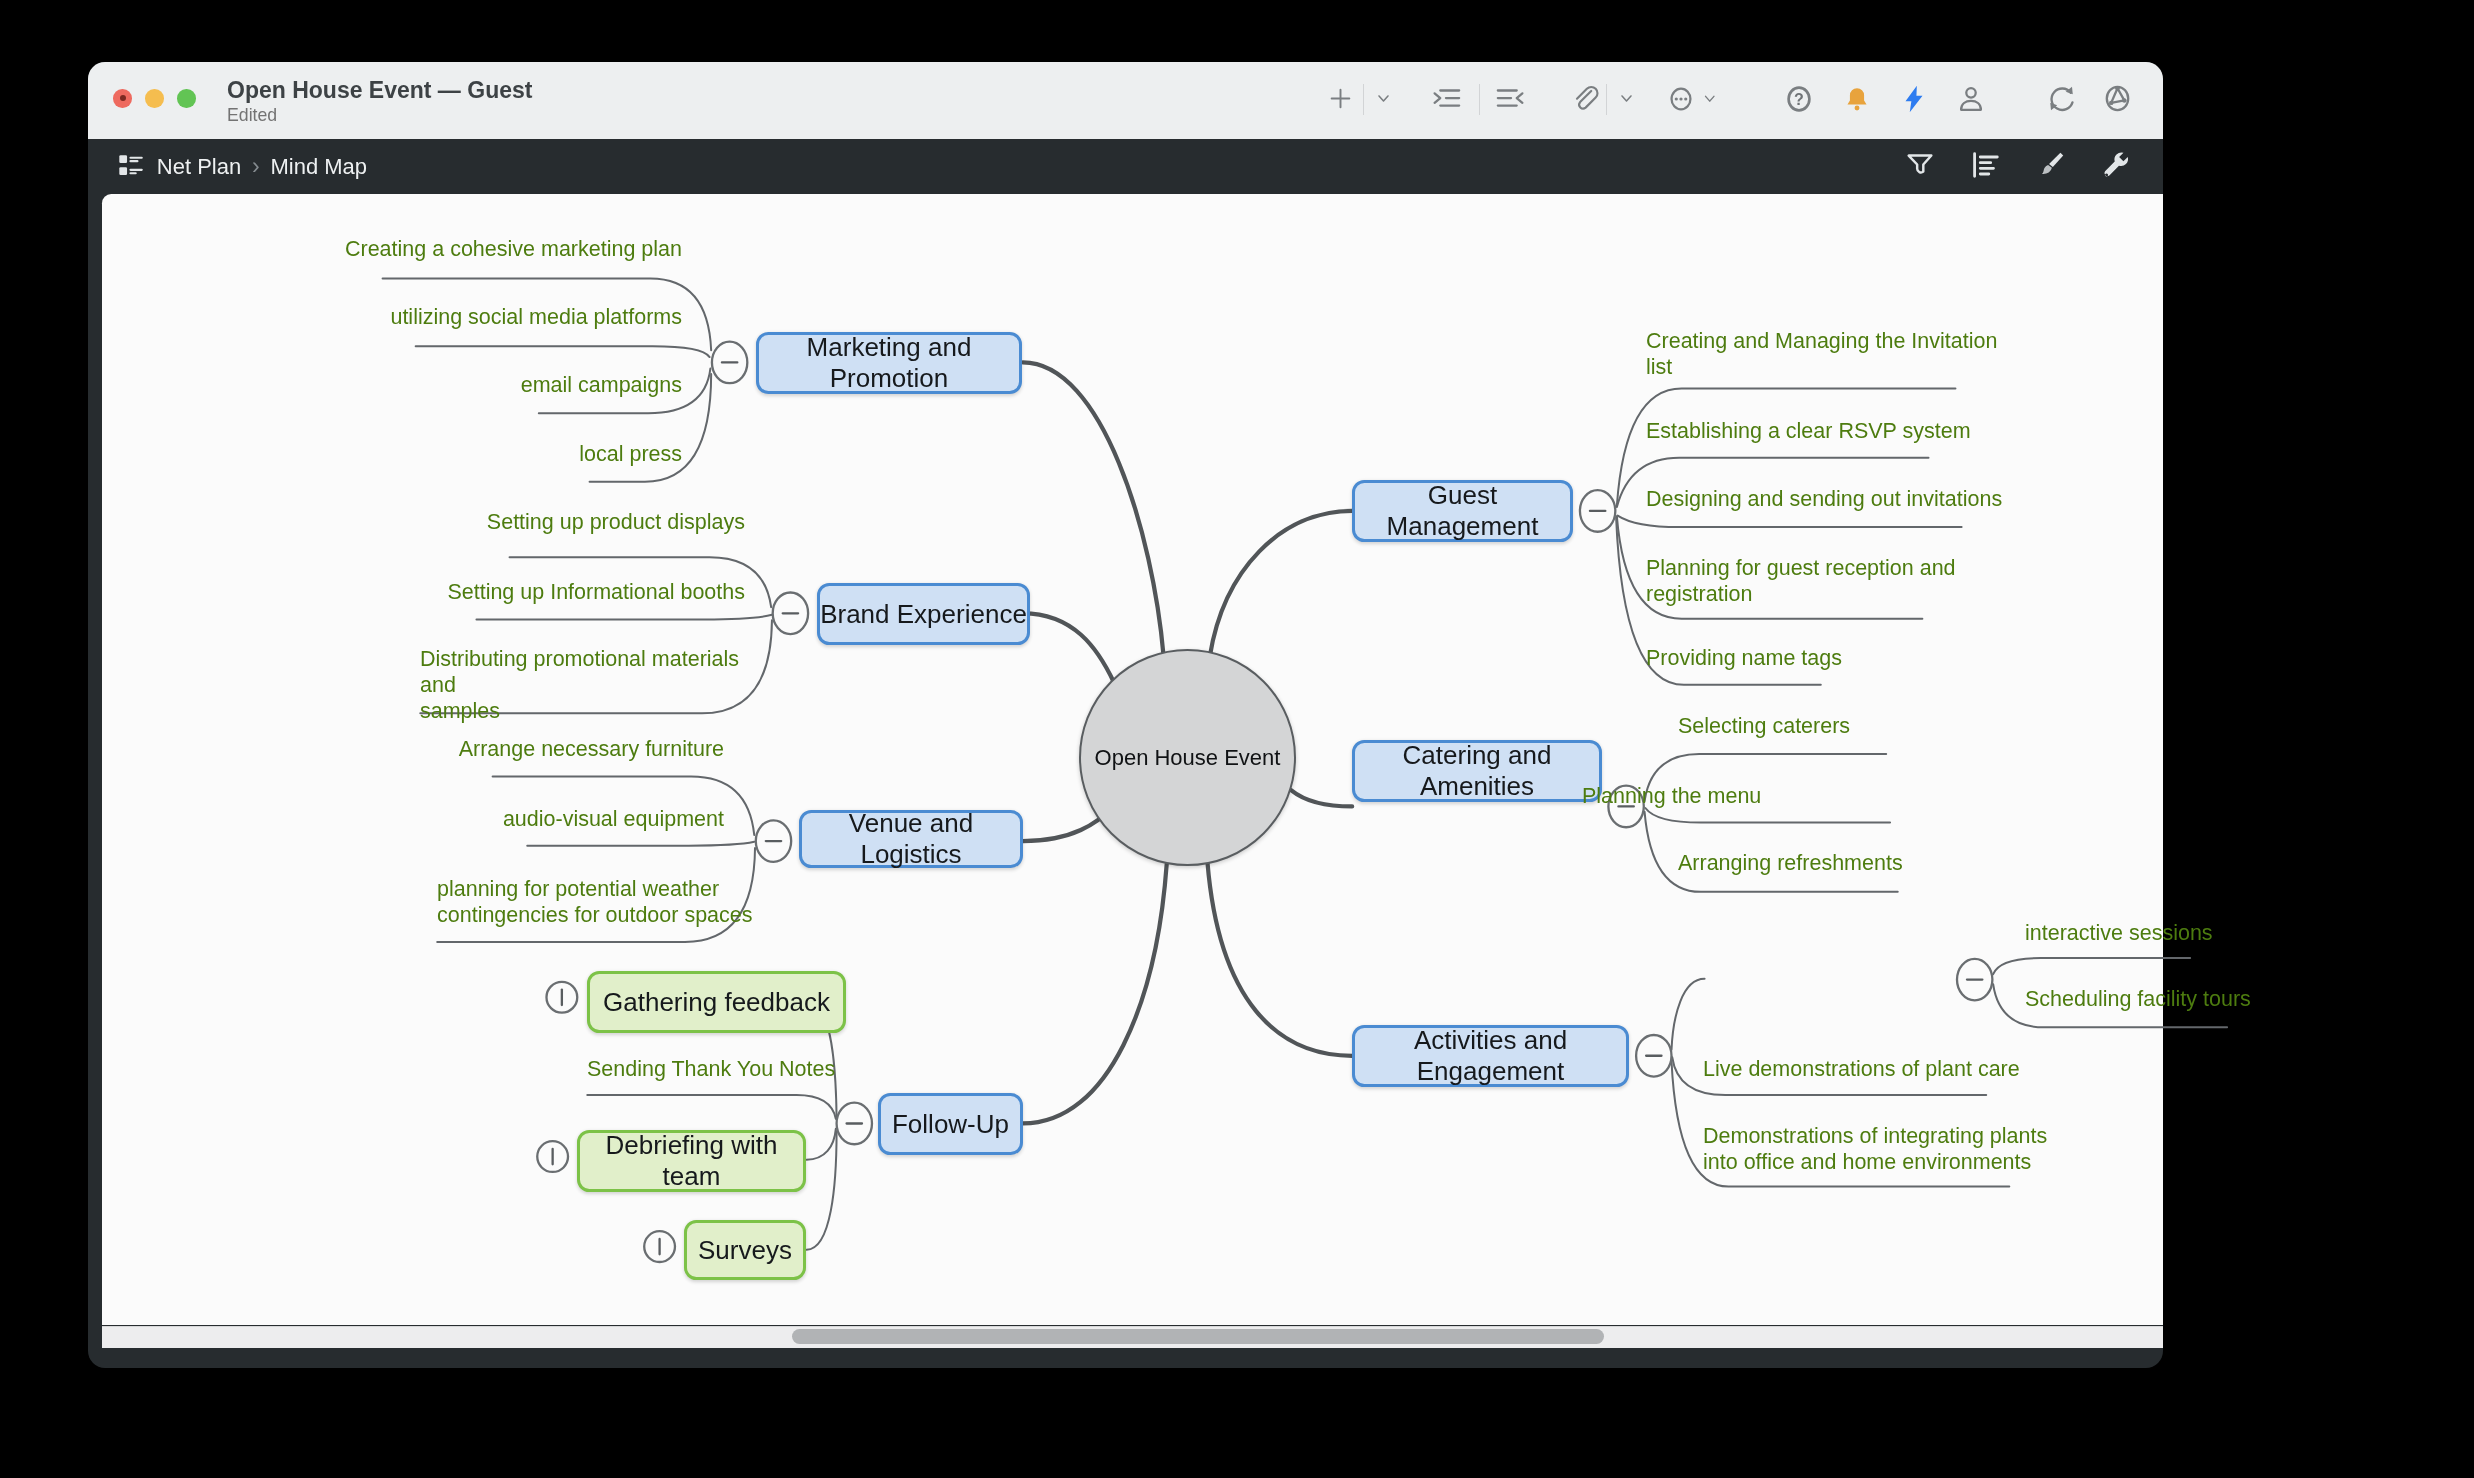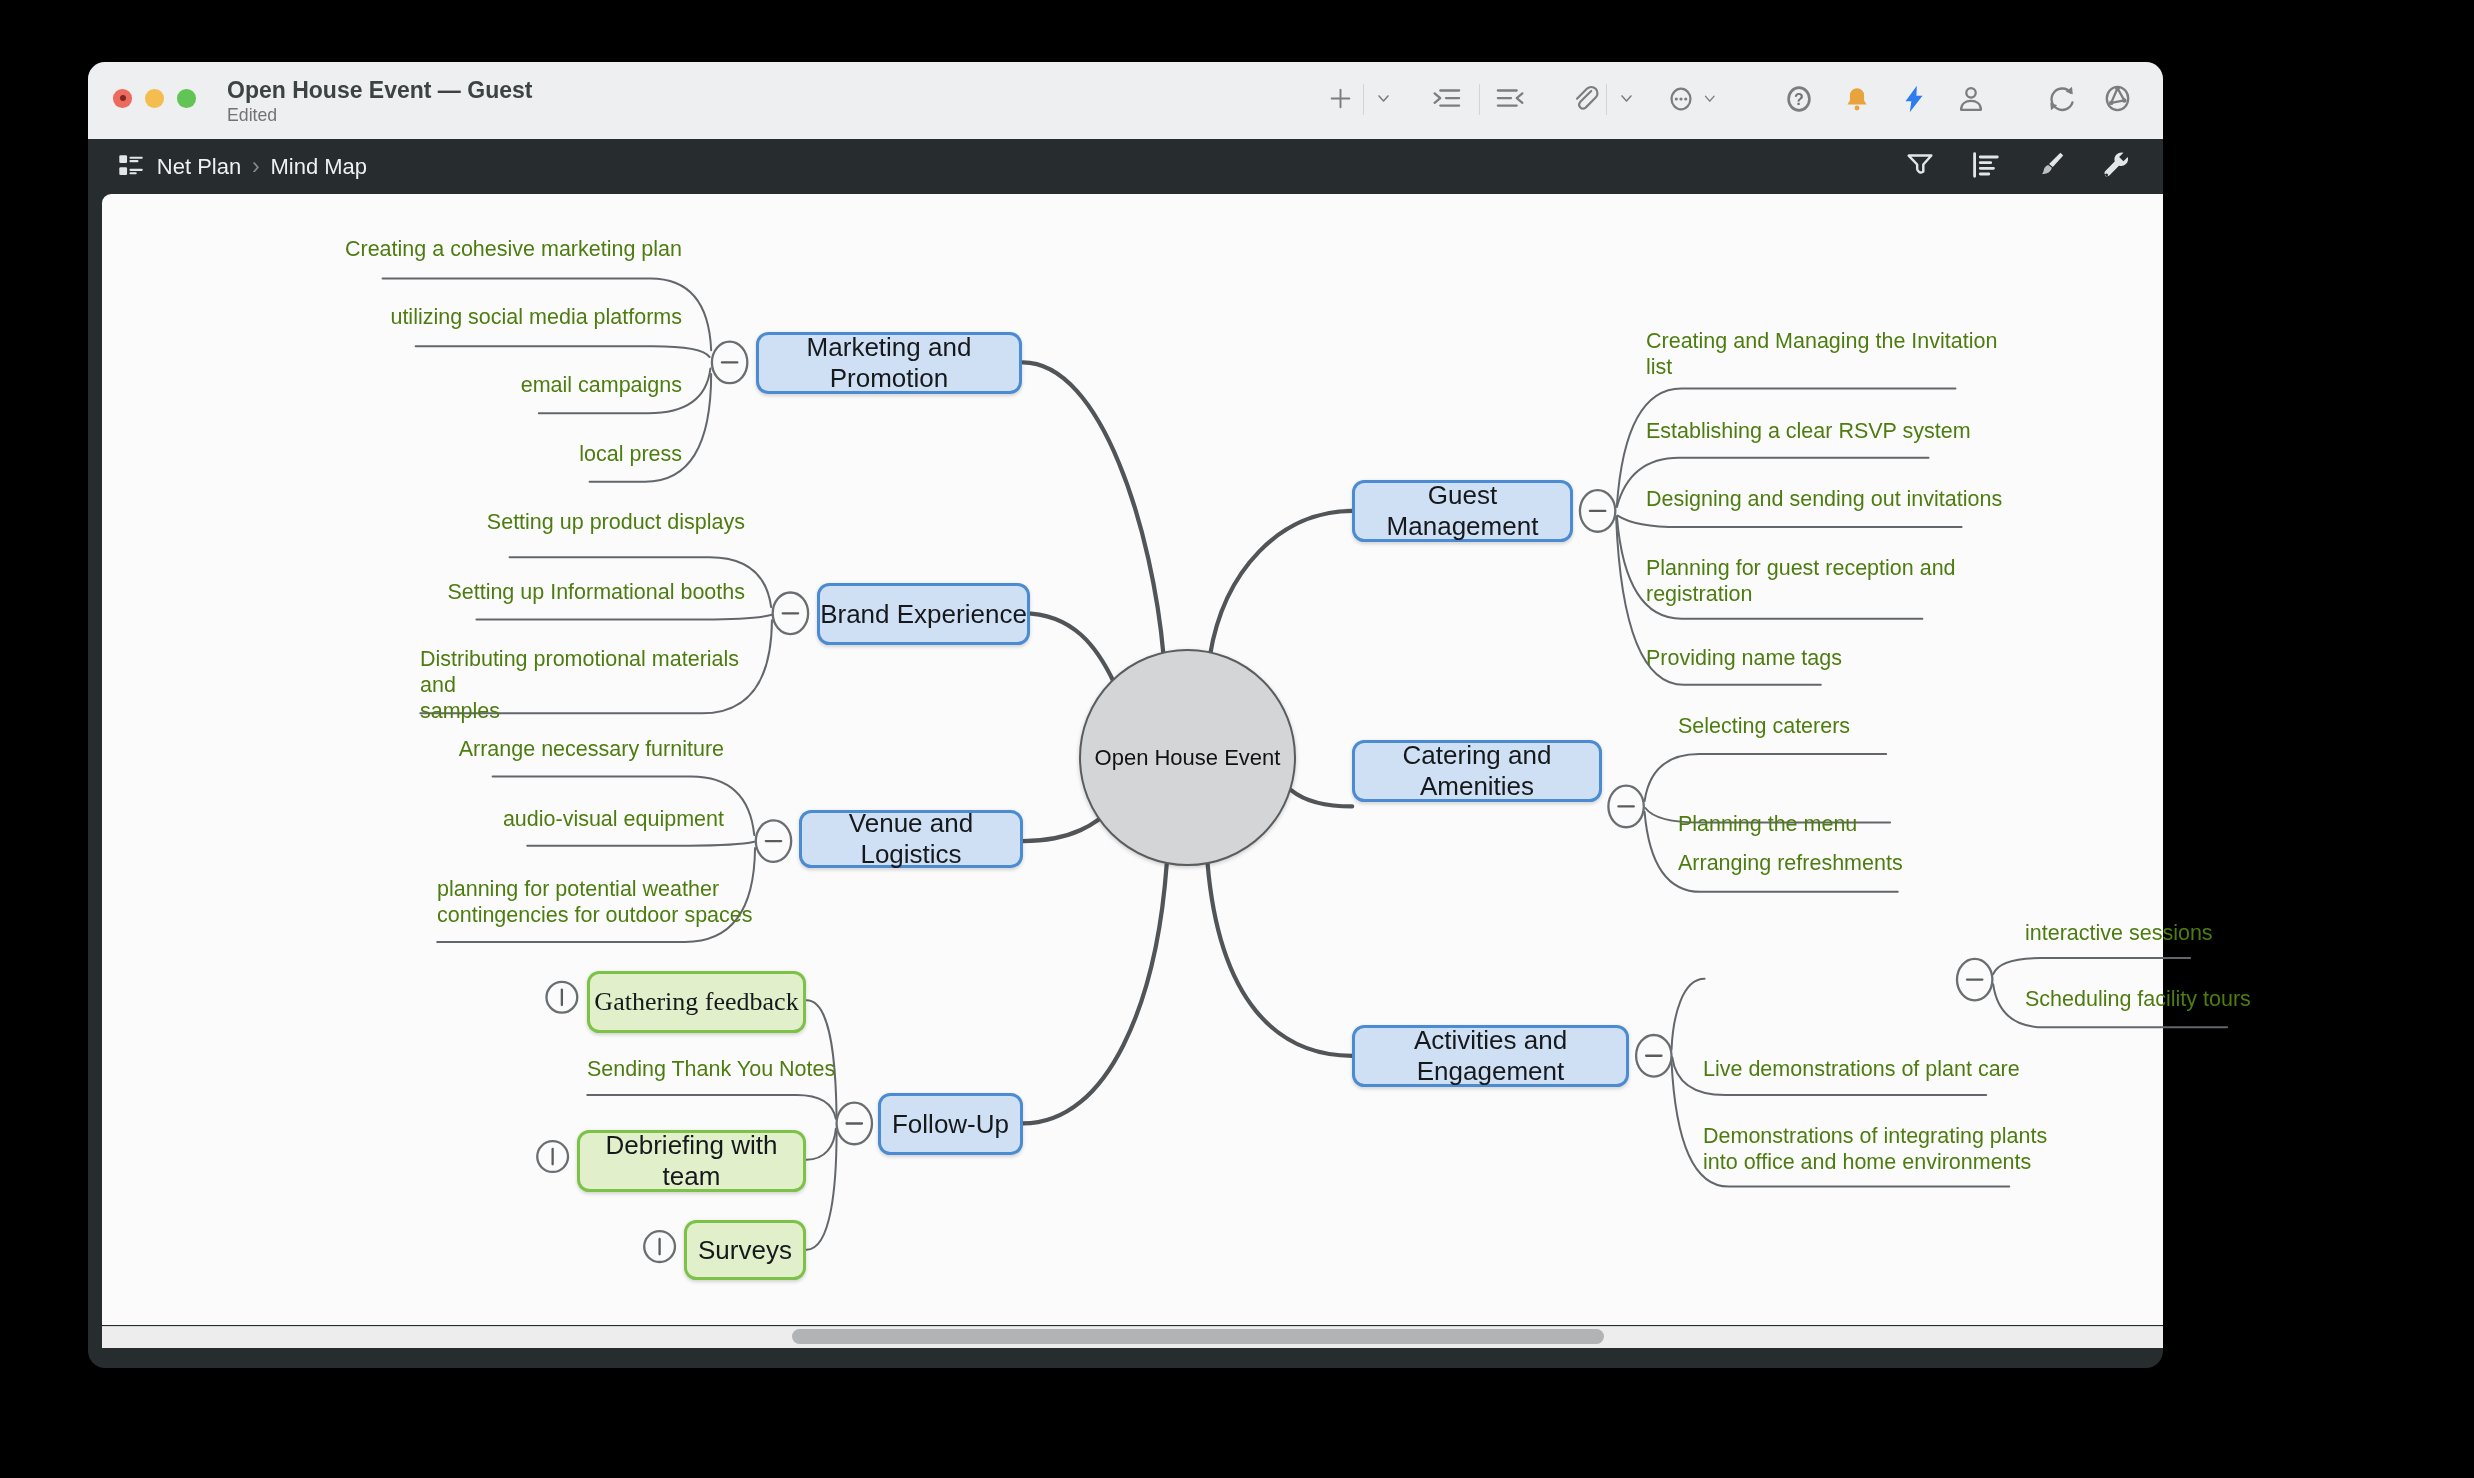--- a/index.html
+++ b/index.html
@@ -299,21 +299,21 @@
   <div class="node-root" style="left:1079px;top:649px;width:217px;height:217px;">Open House Event</div>
 
   <div class="node node-blue" style="left:756px;top:332px;width:266px;height:62px;">Marketing and Promotion</div>
   <div class="node node-blue" style="left:817px;top:583px;width:213px;height:62px;">Brand Experience</div>
   <div class="node node-blue" style="left:799px;top:810px;width:224px;height:58px;">Venue and Logistics</div>
   <div class="node node-blue" style="left:878px;top:1093px;width:145px;height:62px;">Follow-Up</div>
   <div class="node node-blue" style="left:1352px;top:480px;width:221px;height:62px;">Guest Management</div>
   <div class="node node-blue" style="left:1352px;top:740px;width:250px;height:62px;">Catering and Amenities</div>
   <div class="node node-blue" style="left:1352px;top:1025px;width:277px;height:62px;">Activities and Engagement</div>
 
-  <div class="node node-green" style="left:587px;top:971px;width:219px;height:62px;font-family:Liberation Serif, serif;">Gathering feedback</div>
+  <div class="node node-green" style="left:587px;top:971px;width:259px;height:62px;">Gathering feedback</div>
   <div class="node node-green" style="left:577px;top:1130px;width:229px;height:62px;">Debriefing with team</div>
   <div class="node node-green" style="left:684px;top:1220px;width:122px;height:60px;">Surveys</div>
 
   <div class="lbl" style="left:336px;top:236px;width:346px;text-align:right;">Creating a cohesive marketing plan</div>
   <div class="lbl" style="left:336px;top:304px;width:346px;text-align:right;">utilizing social media platforms</div>
   <div class="lbl" style="left:336px;top:372px;width:346px;text-align:right;">email campaigns</div>
   <div class="lbl" style="left:336px;top:441px;width:346px;text-align:right;">local press</div>
 
   <div class="lbl" style="left:399px;top:509px;width:346px;text-align:right;">Setting up product displays</div>
   <div class="lbl" style="left:399px;top:579px;width:346px;text-align:right;">Setting up Informational booths</div>
@@ -329,21 +329,21 @@
 
   <div class="lbl" style="left:1646px;top:328px;width:400px;">Creating and Managing the Invitation
 list</div>
   <div class="lbl" style="left:1646px;top:418px;width:400px;">Establishing a clear RSVP system</div>
   <div class="lbl" style="left:1646px;top:486px;width:400px;">Designing and sending out invitations</div>
   <div class="lbl" style="left:1646px;top:555px;width:400px;">Planning for guest reception and
 registration</div>
   <div class="lbl" style="left:1646px;top:645px;width:400px;">Providing name tags</div>
 
   <div class="lbl" style="left:1678px;top:713px;width:323px;">Selecting caterers</div>
-  <div class="lbl" style="left:1678px;top:783px;width:323px;margin-top:28px;">Planning the menu</div>
+  <div class="lbl" style="left:1582px;top:783px;width:323px;">Planning the menu</div>
   <div class="lbl" style="left:1678px;top:850px;width:323px;">Arranging refreshments</div>
 
   <div class="lbl" style="left:2025px;top:920px;width:323px;">interactive sessions</div>
   <div class="lbl" style="left:2025px;top:986px;width:323px;">Scheduling facility tours</div>
 
   <div class="lbl" style="left:1703px;top:1056px;width:369px;">Live demonstrations of plant care</div>
   <div class="lbl" style="left:1703px;top:1123px;width:400px;">Demonstrations of integrating plants
 into office and home environments</div>
 </div>
 

